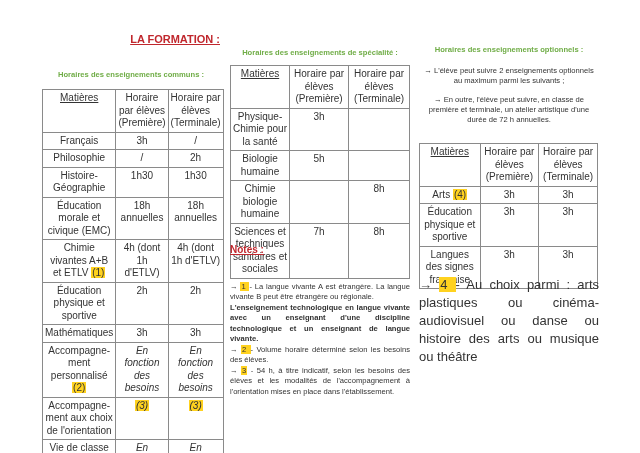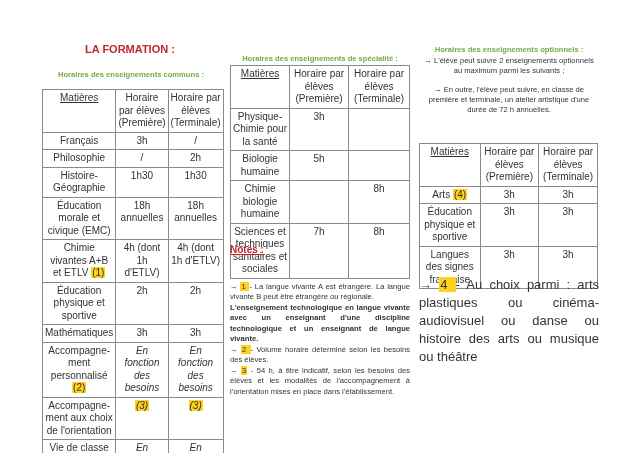--- a/index.html
+++ b/index.html
@@ -1,35 +1,35 @@
 <!DOCTYPE html>
 <html><head>
 <meta charset="utf-8">
 <style>
   html, body { margin:0; padding:0; background:#ffffff; }
   body { width:640px; height:453px; position:relative; overflow:hidden;
          font-family:"Liberation Sans", sans-serif; color:#222; }
   .abs { position:absolute; }
-  .main-title { left:40px; top:43px; width:180px; text-align:center;
-                color:#c0272d; font-weight:bold; font-size:11px; }
+  .main-title { left:40px; top:33px; width:180px; text-align:right;
+                color:#c0272d; font-weight:bold; font-size:11px; text-decoration:underline; }
   .sec-title { color:#70ad47; font-weight:bold; font-size:7.6px; text-align:center; }
   table { border-collapse:collapse; font-size:10px; line-height:1.25; }
   td, th { border:1px solid #8a8a8a; text-align:center; vertical-align:top;
            padding:2px 2px; font-weight:normal; color:#333; }
   th.mat { text-decoration:underline; }
   .hl { background:#ffd21f; padding:0 1px; }
   .it { font-style:italic; }
   #t1 { left:42px; top:89px; width:177px; }
   #t1 td, #t1 th { height:auto; }
   #t2 { left:230px; top:65px; width:180px; }
   #t3 { left:419px; top:143px; width:179px; }
   .notes-title { left:230px; top:244px; color:#c0272d; font-weight:bold; font-size:10px; text-decoration:underline; }
   .notes { left:230px; top:282px; width:180px; font-size:7.6px; line-height:1.38; text-align:justify; color:#333; }
   .notes p { margin:0; }
-  .opt-intro { left:419px; top:56px; width:180px; font-size:7.6px; line-height:1.35; text-align:center; color:#333; }
+  .opt-intro { left:419px; top:66px; width:180px; font-size:7.6px; line-height:1.35; text-align:center; color:#333; }
   .opt-intro p { margin:0 0 8px 0; }
   .opt-note { left:419px; top:276px; width:180px; font-size:13px; line-height:1.38; text-align:justify; color:#333; }
   .arrow { color:#444; }
 </style>
 </head>
 <body>
 
 <div class="abs main-title">LA FORMATION  :</div>
 
 <div class="abs sec-title" style="left:40px;top:70px;width:182px;">Horaires des enseignements communs  :</div>
@@ -88,21 +88,21 @@
         <td><span class="it hl">(3)</span></td>
       </tr>
       <tr>
         <td><span>Vie de classe</span></td>
         <td><span class="it">En fonction des besoins</span></td>
         <td><span class="it">En fonction des besoins</span></td>
       </tr>
     </tbody>
 </table>
 
-<div class="abs sec-title" style="left:228px;top:54px;width:184px;">Horaires des enseignements de spécialité  :</div>
+<div class="abs sec-title" style="left:228px;top:48px;width:184px;">Horaires des enseignements de spécialité  :</div>
 <table class="abs" id="t2">
   <thead>
     <tr>
       <th class="mat" style="width:33%">Matières</th>
       <th style="width:33%">Horaire par élèves (Première)</th>
       <th>Horaire par élèves (Terminale)</th>
     </tr>
   </thead>
   <tbody id="t2-body">
       <tr>

